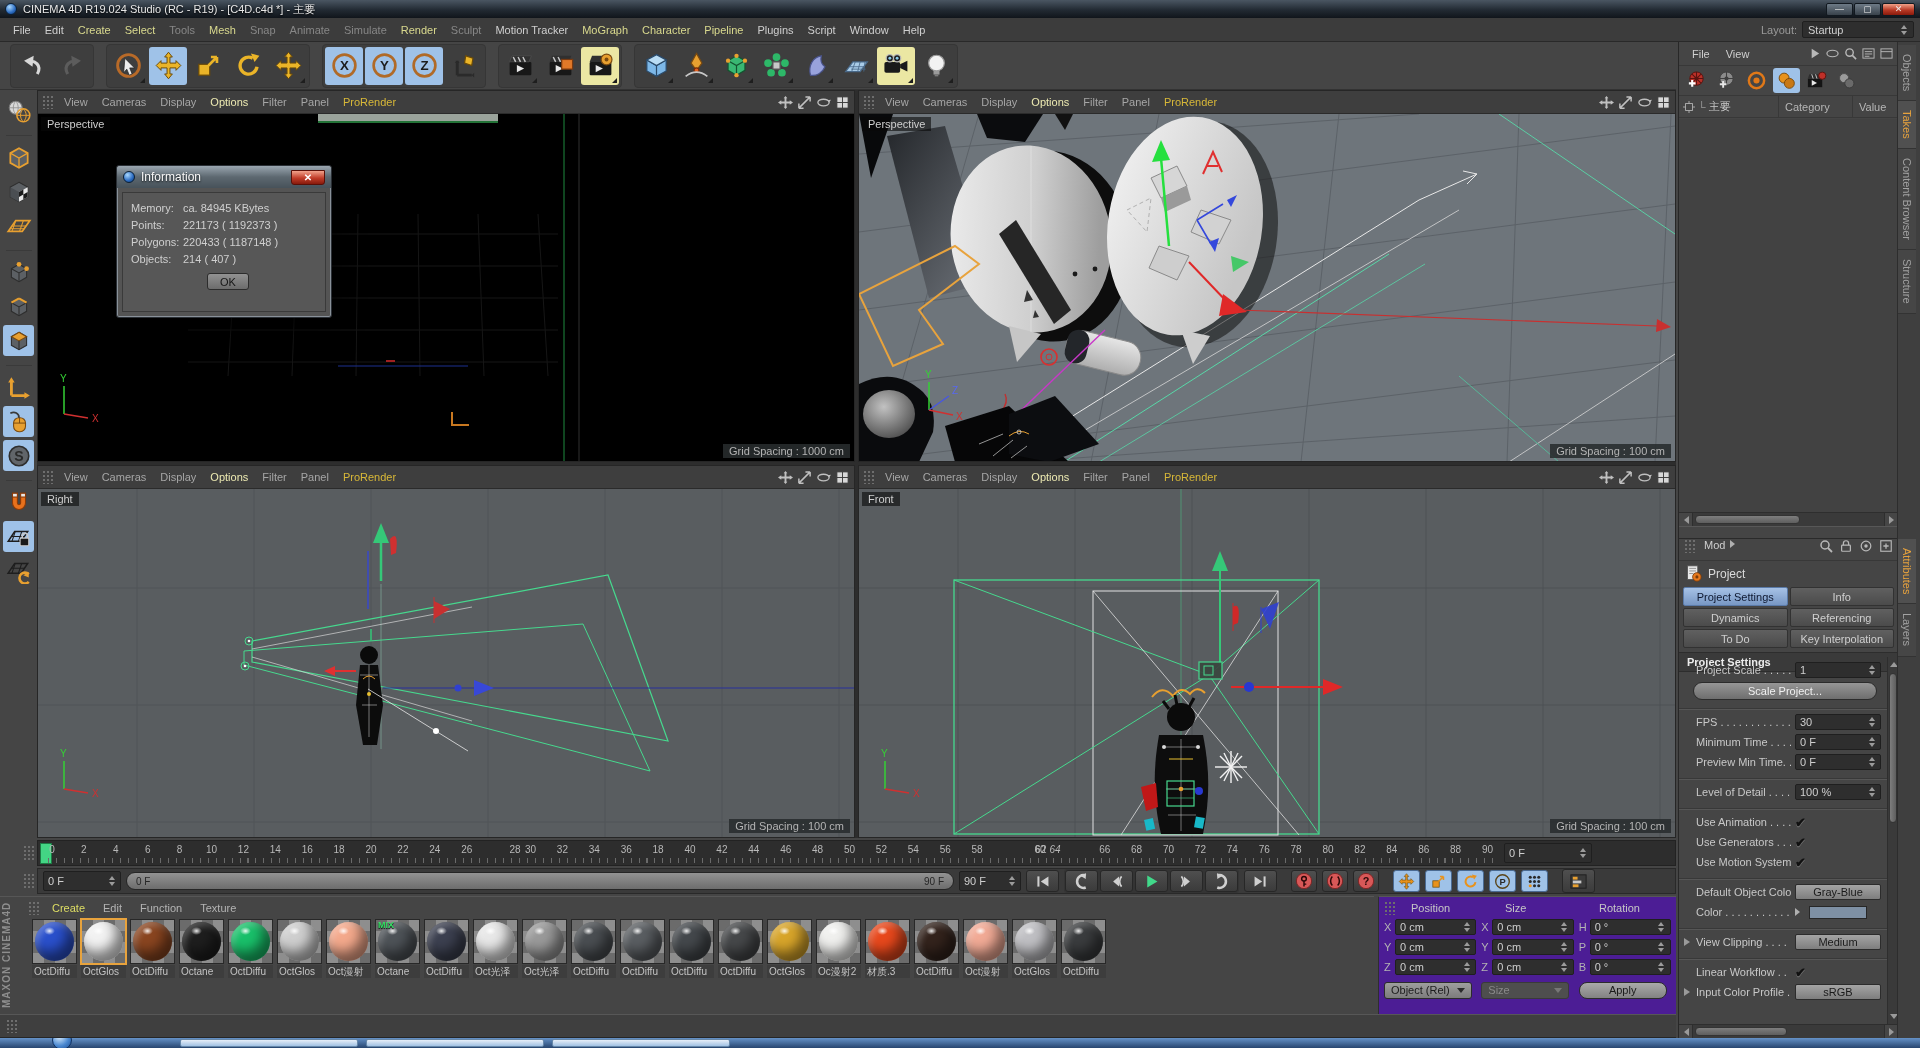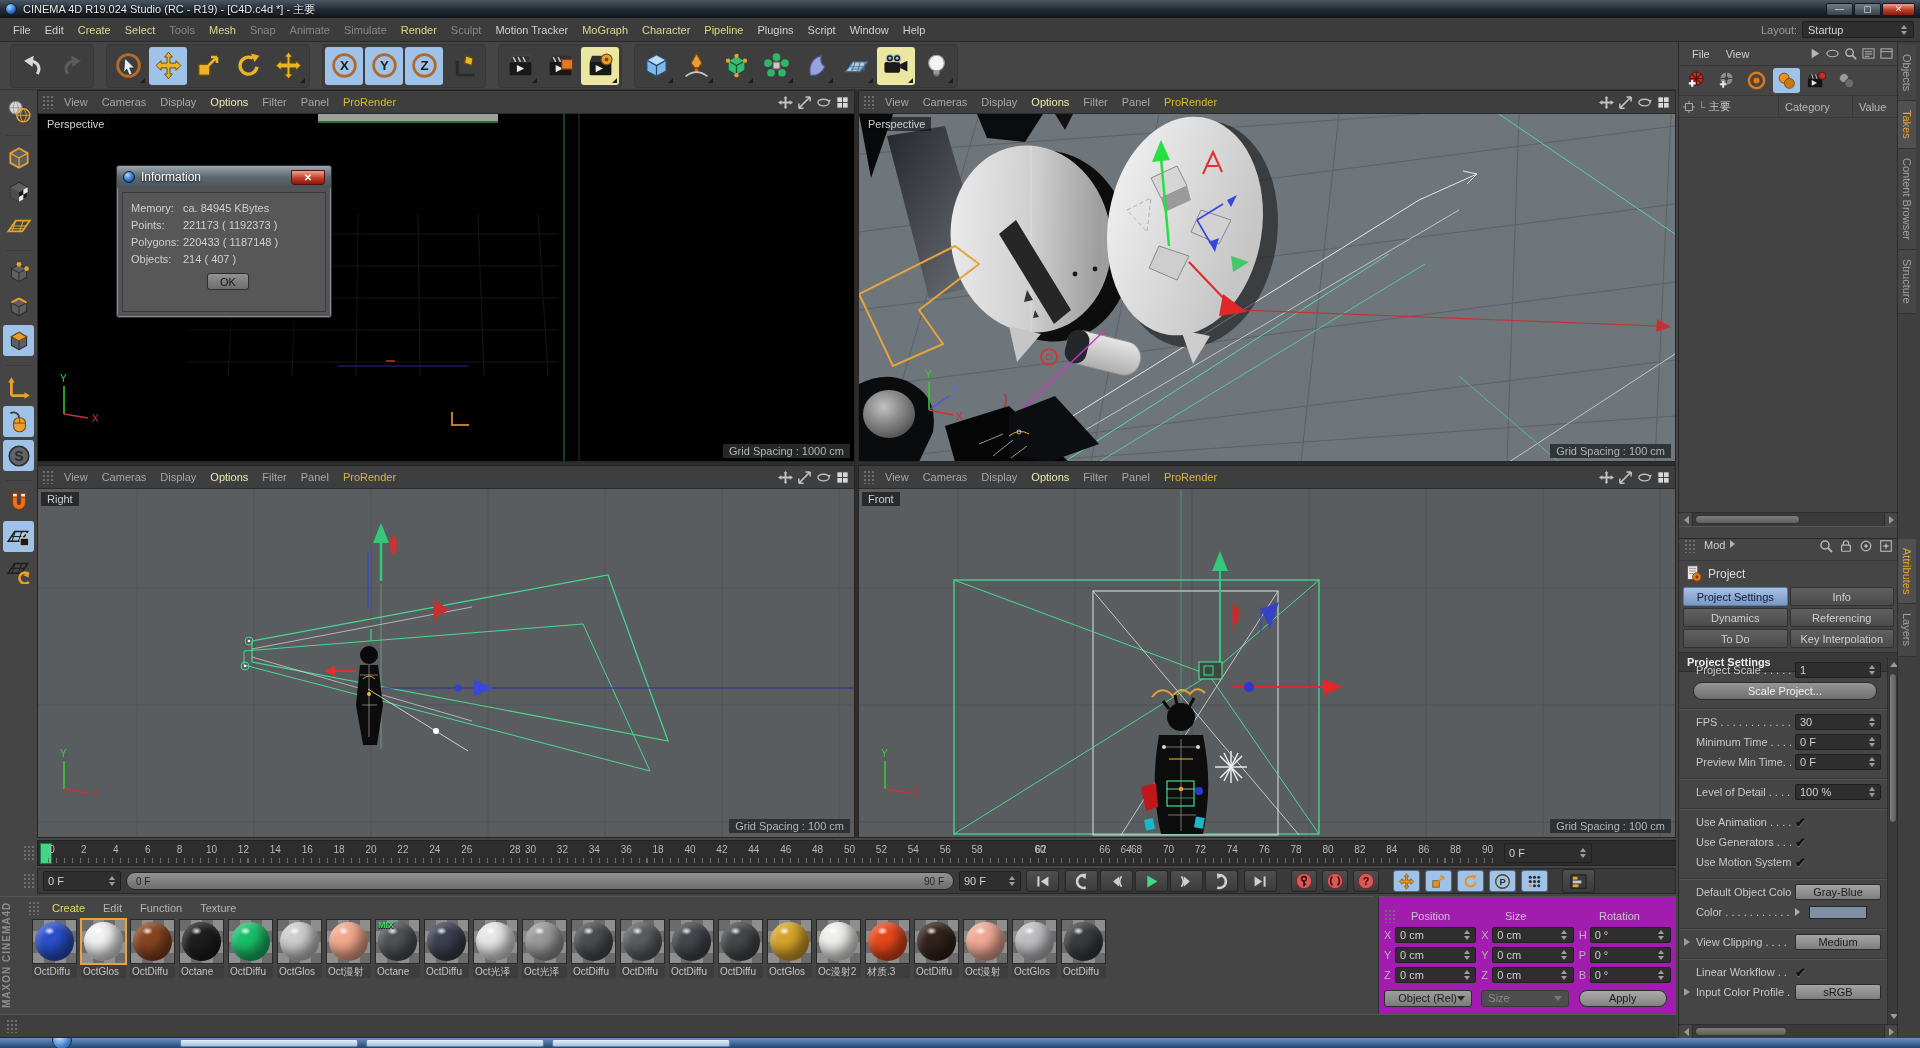--- a/index.html
+++ b/index.html
@@ -88,21 +88,21 @@
 .mat-menu .mi.tone-accent{color:#dede64}
 .mat-grid{position:absolute;left:32px;top:22px;display:flex;gap:2px}
 .mat{width:47px}
 .mat-thumb{width:45px;height:45px;position:relative;border:1px solid #282828;background:linear-gradient(45deg,#8e8e8e 25%,transparent 25%,transparent 75%,#8e8e8e 75%),linear-gradient(45deg,#8e8e8e 25%,#6b6b6b 25%,#6b6b6b 75%,#8e8e8e 75%);background-size:22px 22px;background-position:0 0,11px 11px;overflow:hidden}
 .mat.selected .mat-thumb{outline:2px solid #e8a33d;outline-offset:-1px}
 .ball{position:absolute;left:2px;top:2px;width:39px;height:39px;border-radius:50%;box-shadow:inset -7px -9px 12px rgba(0,0,0,.5),inset 3px 4px 6px rgba(255,255,255,.25)}
 .ball::after{content:"";position:absolute;left:22%;top:12%;width:30%;height:22%;border-radius:50%;background:radial-gradient(rgba(255,255,255,.9),rgba(255,255,255,0) 70%)}
 .mat-badge{position:absolute;top:0;left:2px;color:#35e065;font-size:9px;font-weight:bold;z-index:2;text-shadow:0 1px 1px #000}
 .mat-name{width:45px;height:13px;background:#3d3d3d;color:#c4c4c4;font-size:10px;line-height:13px;padding:0 2px;overflow:hidden;white-space:nowrap;margin-top:1px}
 
-.coords{position:absolute;left:1378px;top:896px;width:298px;height:118px;background:#a21caf;border-top:1px solid #565656;border-left:1px solid #2e2e2e;padding:11px 5px;z-index:4}
+.coords{position:absolute;left:1378px;top:896px;width:298px;height:118px;background:#4c1d95;border-top:1px solid #565656;border-left:1px solid #2e2e2e;padding:3px 5px;z-index:4}
 .coords-head{display:flex;align-items:center;height:16px;margin-bottom:2px}
 .coords-head .h{color:#c6c6c6}
 .coords-cols{display:flex;gap:5px}
 .cgroup{width:94px;display:flex;flex-direction:column;gap:3px}
 .crow{display:flex;align-items:center;gap:3px;height:17px}
 .caxis{width:8px;color:#b4b4b4;flex:0 0 auto}
 .cfield{flex:1;height:16px}
 .cfoot{height:18px;margin-top:3px;display:flex;align-items:center}
 .cdrop{height:17px;border-radius:3px;background:linear-gradient(#9e9e9e,#7c7c7c);border:1px solid #2c2c2c;color:#1c1c1c;display:flex;align-items:center;justify-content:space-between;padding:0 6px;overflow:hidden;white-space:nowrap}
 .cdrop.dim{background:#4e4e4e;color:#8a8a8a;border-color:#3a3a3a}
@@ -1024,21 +1024,21 @@
       <span class="tick" style="left: 715.8px;">44</span>
       <span class="tick" style="left: 747.7px;">46</span>
       <span class="tick" style="left: 779.6px;">48</span>
       <span class="tick" style="left: 811.5px;">50</span>
       <span class="tick" style="left: 843.4px;">52</span>
       <span class="tick" style="left: 875.3px;">54</span>
       <span class="tick" style="left: 907.2px;">56</span>
       <span class="tick" style="left: 939.1px;">58</span>
       <span class="tick" style="left: 971px; margin-left: 31px;">60</span>
       <span class="tick" style="left: 1002.9px;">62</span>
-      <span class="tick" style="left: 1088px; font-style: italic;">64</span>
+      <span class="tick" style="left: 1017px; font-style: italic;">64</span>
       <span class="tick" style="left: 1066.7px;">66</span>
       <span class="tick" style="left: 1098.6px;">68</span>
       <span class="tick" style="left: 1130.5px;">70</span>
       <span class="tick" style="left: 1162.4px;">72</span>
       <span class="tick" style="left: 1194.3px;">74</span>
       <span class="tick" style="left: 1226.2px;">76</span>
       <span class="tick" style="left: 1258.1px;">78</span>
       <span class="tick" style="left: 1290px;">80</span>
       <span class="tick" style="left: 1321.9px;">82</span>
       <span class="tick" style="left: 1353.8px;">84</span>
@@ -1390,21 +1390,21 @@
             <span class="caxis">Z</span>
             <div class="valbox cfield">
               <span>0 cm</span>
               <span class="stp">
                 <i class="up"></i>
                 <i class="dn"></i>
               </span>
             </div>
           </div>
           <div class="cfoot">
-            <div class="cdrop" style="width: 88px; justify-content: flex-end;">
+            <div class="cdrop" style="width: 88px;">
               <span>Object (Rel)</span>
               <span class="darr"></span>
             </div>
           </div>
         </div>
         <div class="cgroup">
           <div class="crow">
             <span class="caxis">X</span>
             <div class="valbox cfield">
               <span>0 cm</span>

